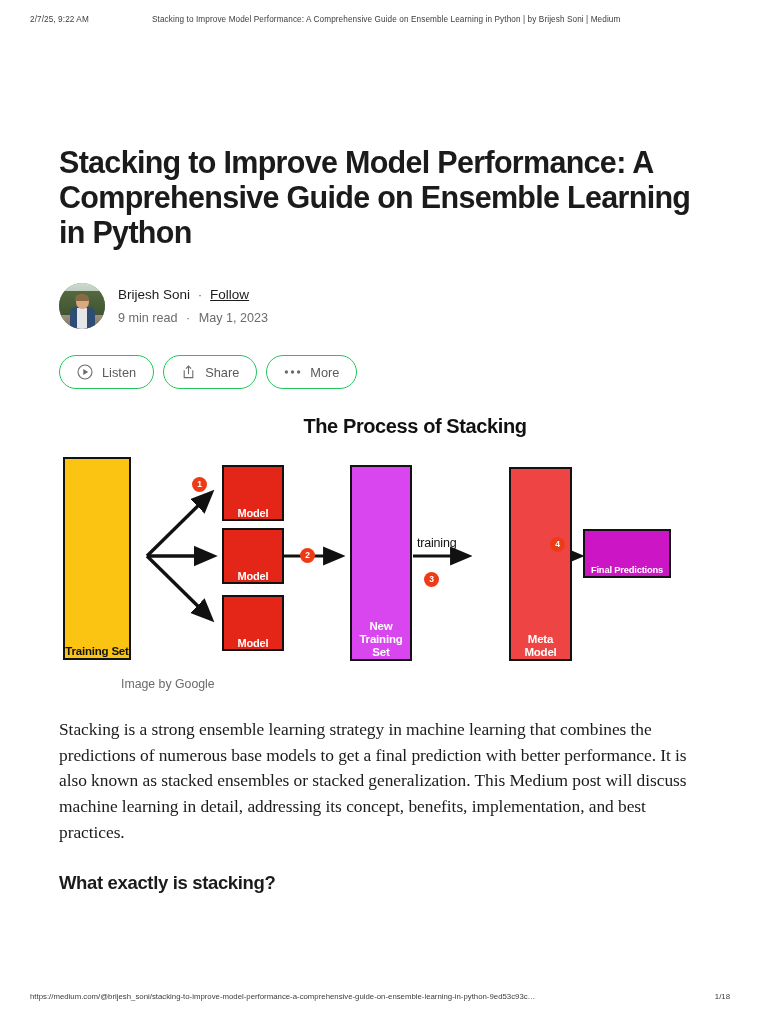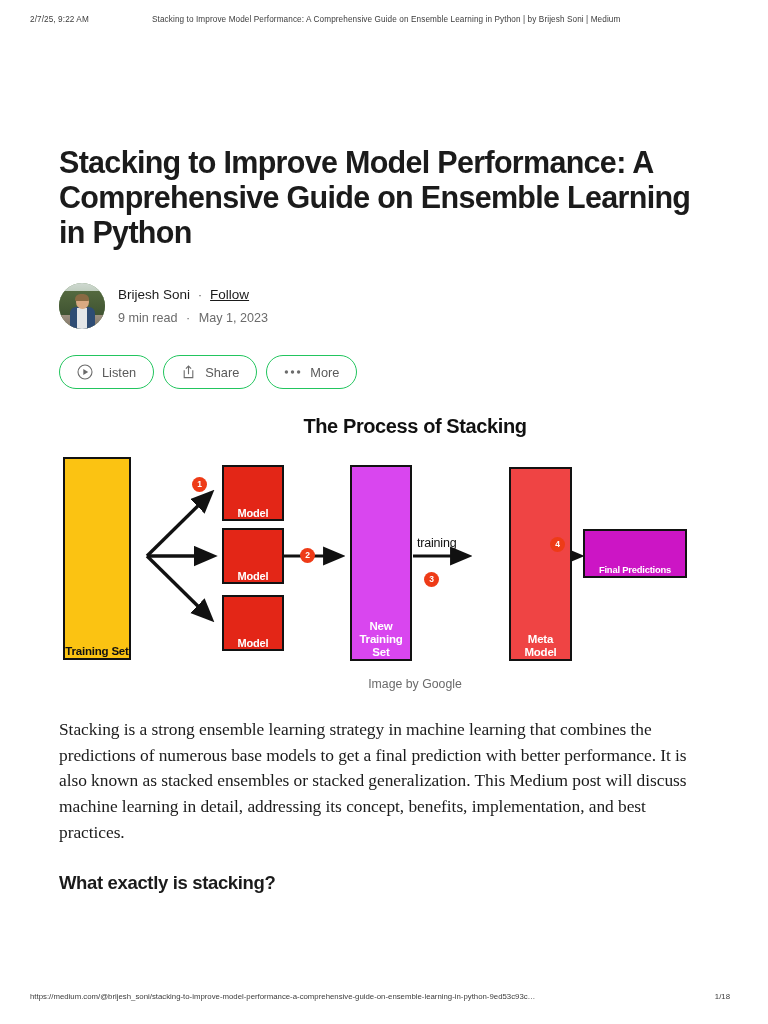--- a/index.html
+++ b/index.html
@@ -200,21 +200,20 @@
     line-height: 1;
   }
   .arrow-label {
     position: absolute;
     font-size: 12.5px;
     color: #111;
     letter-spacing: -0.2px;
   }
   .caption {
     margin-top: 10px;
-    text-align: center;
     font-size: 12.3px;
     color: #6b6b6b;
     margin-left: 62px;
   }
 
   
   .body-copy {
     margin-top: 26px;
     width: 645px;
     font-family: "Liberation Serif", serif;
@@ -357,21 +356,21 @@
       </div>
 
       <div class="dg-box" style="left:291px;top:16px;width:62px;height:196px;background:#d946ef;color:#fff;font-size:11.5px;">
         <span>New Training Set</span>
       </div>
 
       <div class="dg-box" style="left:414px;top:18px;width:63px;height:194px;background:#ef4444;color:#fff;font-size:11.5px;margin-left:36px;">
         <span>Meta Model</span>
       </div>
 
-      <div class="dg-box" style="left:524px;top:80px;width:104px;height:49px;background:#CC15C5;color:#fff;font-size:9.4px;">
+      <div class="dg-box" style="left:524px;top:80px;width:88px;height:49px;background:#CC15C5;color:#fff;font-size:9.4px;">
         <span>Final Predictions</span>
       </div>
 
       <div class="badge" style="left:133px;top:28px;">
         <span>1</span>
       </div>
       <div class="badge" style="left:241px;top:99px;">
         <span>2</span>
       </div>
       <div class="badge" style="left:365px;top:123px;">

